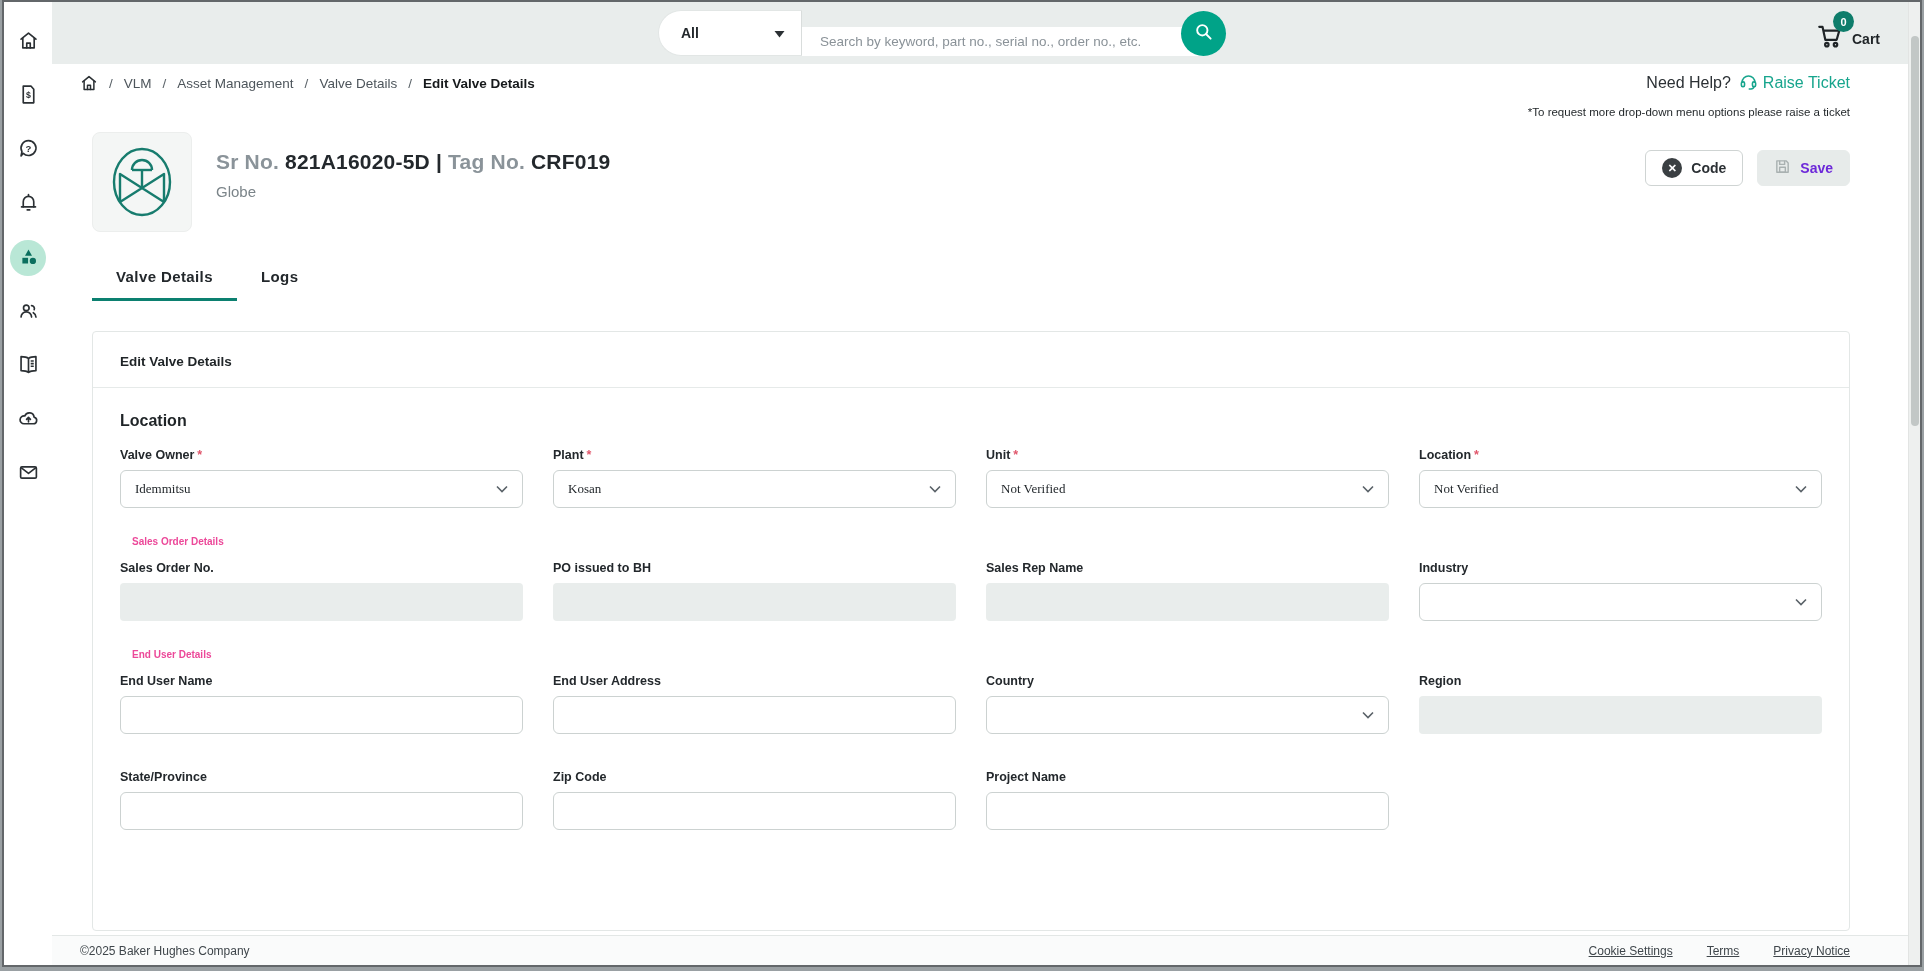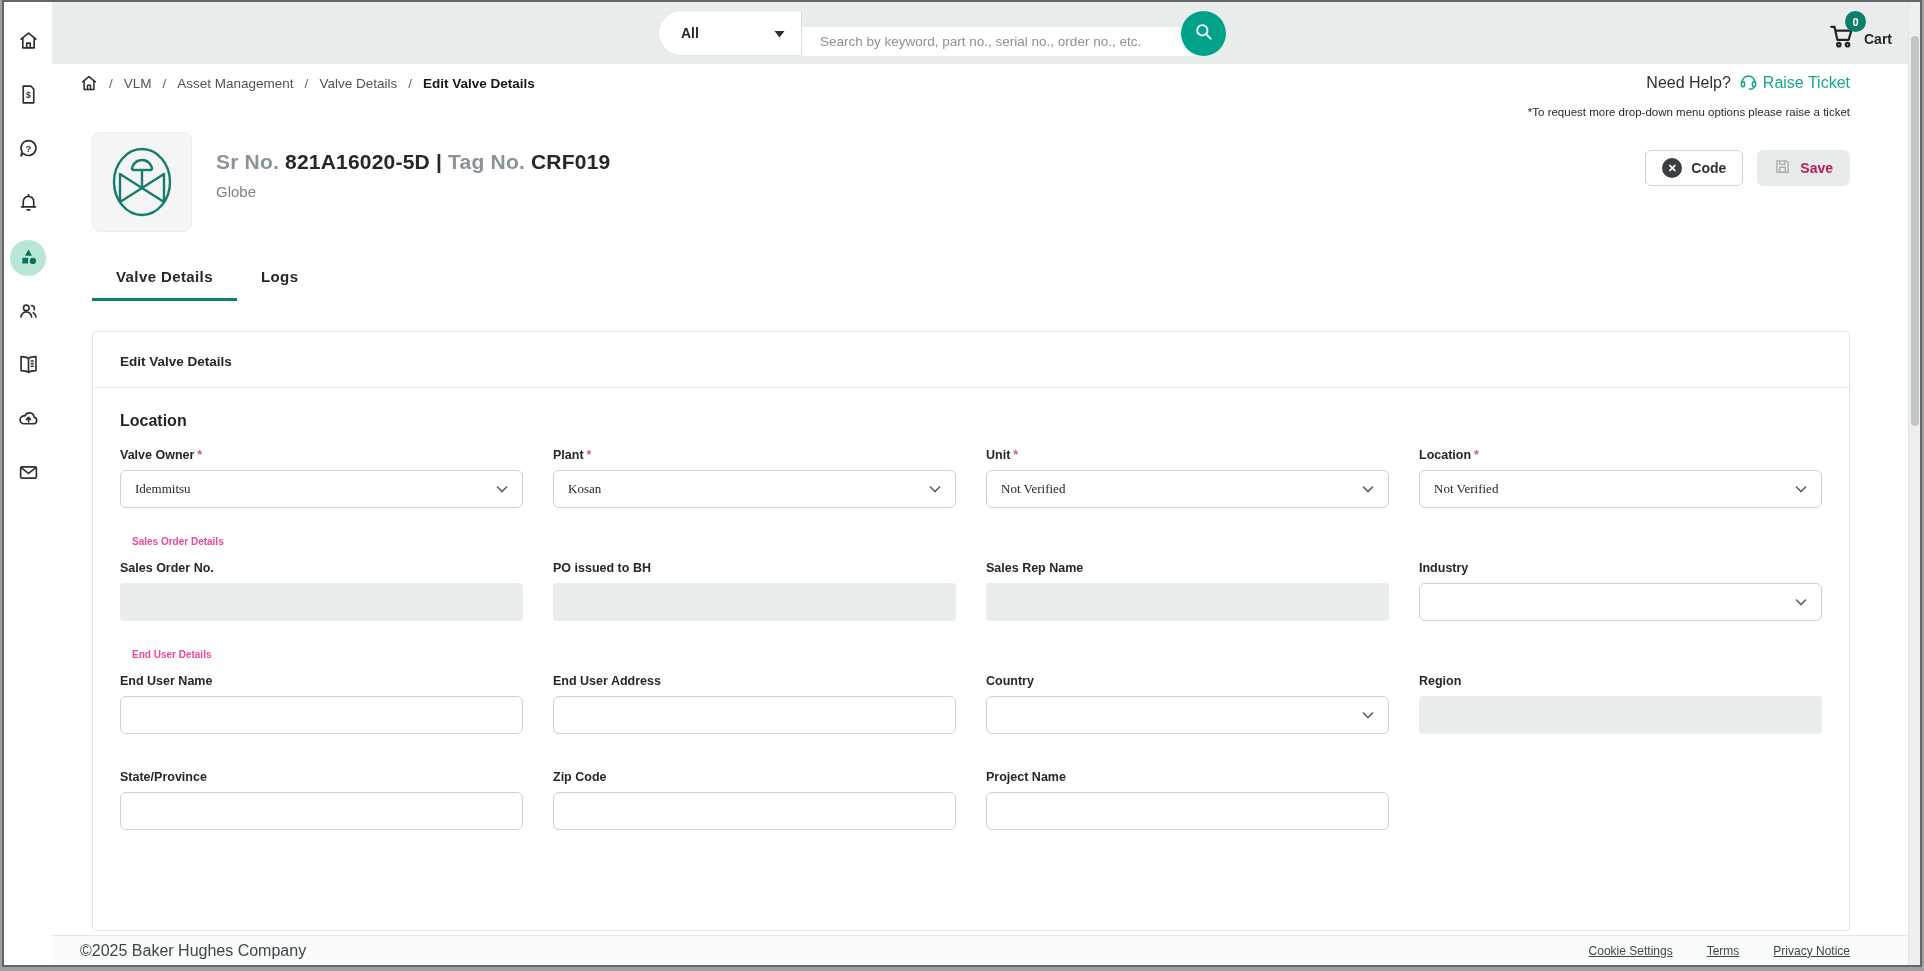--- a/index.html
+++ b/index.html
@@ -11,21 +11,21 @@
   }
   
   .vscroll { position:absolute; top:0; right:0; bottom:0; width:12px; background:#eef0ef; border-left:1px solid #e2e4e3; z-index:8; }
   .vscroll .thumb { position:absolute; top:34px; left:2px; width:8px; height:390px; background:#c2c7c6; border-radius:4px; }
   
   .sidebar { position:absolute; left:0; top:0; bottom:0; width:48px; background:#fff; z-index:7; display:flex; flex-direction:column; align-items:center; padding-top:22px; }
   .side-item { width:36px; height:36px; display:flex; align-items:center; justify-content:center; margin-bottom:18px; border-radius:50%; color:#2b3034; cursor:pointer; }
   .side-item svg { width:21px; height:21px; }
   .side-item.active { background:#b9e7d6; color:#0a6f5e; }
   
-  .topbar { position:absolute; left:48px; right:0; top:0; height:62px; background:#e9edec; z-index:6;text-decoration:underline; }
+  .topbar { position:absolute; left:48px; right:12px; top:0; height:62px; background:#e9edec; z-index:6;text-decoration:underline; }
   .search-group { position:absolute; left:606px; top:8px; height:46px; display:flex; align-items:stretch; }
   .search-cat { width:144px; background:#fff; border:1px solid #e2e6e5; border-right:1px solid #d9dddc; border-radius:23px 0 0 23px; display:flex; align-items:center; justify-content:space-between; padding:0 16px 0 22px; font-size:14px; font-weight:bold; cursor:pointer; }
   .search-input { width:400px; border:none; outline:none; background:#fff; padding:0 18px; font-size:13.5px; font-family:"Liberation Sans",sans-serif; color:#a21caf;margin-top:17px; }
   .search-input::placeholder { color:#8a9298; }
   .search-btn { width:45px; height:45px; border-radius:50%; background:#00a388; border:none; margin-left:-21px; align-self:center; display:flex; align-items:center; justify-content:center; cursor:pointer; z-index:2; }
   .cart-wrap { position:absolute; right:28px; top:13px; display:flex; align-items:flex-end; gap:6px; cursor:pointer; }
   .cart-icon-wrap { position:relative; width:30px; height:34px; }
   .cart-icon-wrap svg { position:absolute; left:0; bottom:0; width:26px; height:26px; color:#1f2427; }
   .cart-badge { position:absolute; top:-4px; right:-8px; min-width:21px; height:21px; border-radius:50%; background:#0e7d6b; color:#fff; font-size:11px; font-weight:bold; display:flex; align-items:center; justify-content:center; }
   .cart-label { font-size:14px; font-weight:bold; color:#1f2427; padding-bottom:2px; }
@@ -47,21 +47,21 @@
   .asset-header { display:flex; align-items:flex-start; margin:14px 58px 0 40px; }
   .valve-tile { width:100px; height:100px; background:#f4f6f5; border:1px solid #eceeed; border-radius:8px; display:flex; align-items:center; justify-content:center; }
   .asset-titles { margin:18px 0 0 24px; }
   .asset-title { font-size:21px; letter-spacing:0.2px; }
   .t-gray { color:#8a9399; font-weight:bold; }
   .t-dark { color:#23282c; font-weight:bold; }
   .asset-sub { font-size:15px; color:#7b8489; margin-top:9px; }
   .header-actions { margin-left:auto; display:flex; gap:14px; margin-top:18px; }
   .btn { height:36px; border-radius:6px; display:flex; align-items:center; gap:9px; padding:0 16px; font-size:14px; font-weight:bold; font-family:"Liberation Sans",sans-serif; cursor:pointer; }
   .btn-close { background:#fff; border:1px solid #cfd4d3; color:#2b3034; }
-  .btn-save { background:#e7ebea; border:1px solid #e7ebea; color:#be185d; cursor:default; }
+  .btn-save { background:#e7ebea; border:1px solid #e7ebea; color:#6d28d9; cursor:default; }
   .circle-x { width:20px; height:20px; border-radius:50%; background:#3a3f42; color:#fff; display:flex; align-items:center; justify-content:center; font-size:11px; font-weight:bold; }
   .btn-save svg { width:17px; height:17px; }
   
   .tabs { display:flex; margin:22px 58px 0 40px; }
   .tab { padding:14px 24px 13px; font-size:15px; font-weight:bold; letter-spacing:0.4px; color:#23282c; border-bottom:3px solid transparent; cursor:pointer; }
   .tab.active { border-bottom-color:#0c8070; }
   
   .card { margin:30px 58px 0 40px; border:1px solid #e3e7e6; border-radius:4px; padding:22px 27px 40px; min-height:600px; }
   .card-title { font-size:13.5px; font-weight:bold; color:#1f2427; }
   .card-divider { height:1px; background:#e6eae9; margin:18px -27px 0; }
@@ -74,21 +74,21 @@
   div.control { display:flex; align-items:center; justify-content:space-between; padding:0 14px; cursor:pointer; }
   input.control { padding:0 14px; outline:none; }
   input.control::placeholder { color:#9aa2a6; }
   .control.disabled { background:#e9edec; border-color:transparent; border-radius:4px; cursor:default; }
   .chev { color:#5a6268; flex:0 0 auto; }
   .date-wrap { position:relative; width:73%; }
   .date-wrap input { padding-right:44px; }
   .cal-icon { position:absolute; right:12px; top:8px; width:21px; height:21px; color:#4a5054; pointer-events:none; }
   
   .footer { position:absolute; left:48px; right:12px; bottom:0; height:30px; background:#fafbfb; border-top:1px solid #e3e7e6; display:flex; align-items:center; padding:0 58px 0 28px; z-index:5; }
-  .copyright { font-size:16px; color:#3f464b; }
+  .copyright { font-size:12px; color:#3f464b; }
   .flinks { margin-left:auto; display:flex; gap:34px; }
   .flink { font-size:12px; color:#3f464b; text-decoration:underline; cursor:pointer; }
 </style>
 </head>
 <body>
 
 <div class="page">
 
   <div class="vscroll">
     <div class="thumb"></div>

